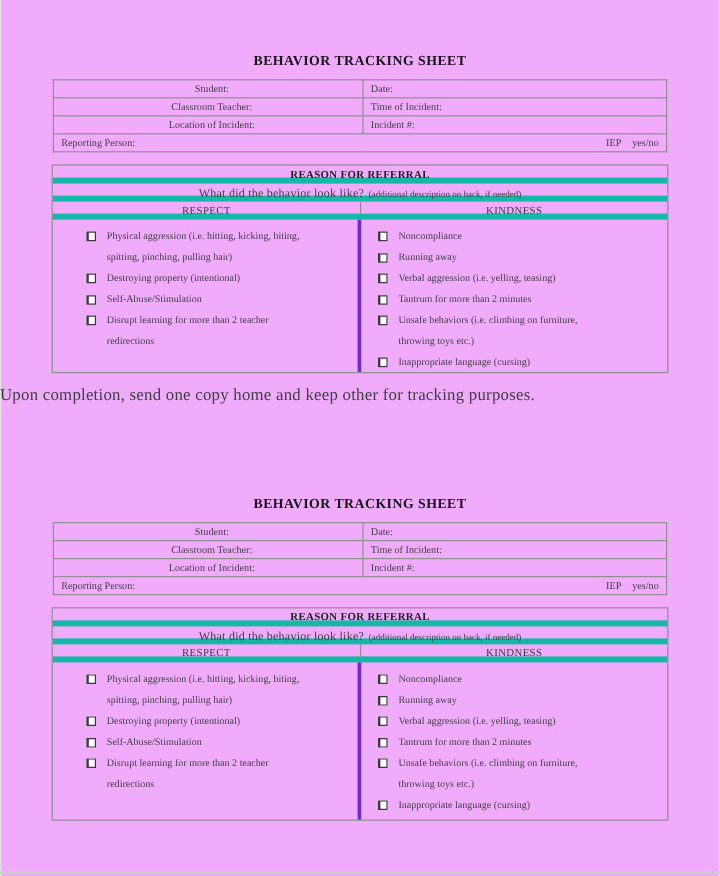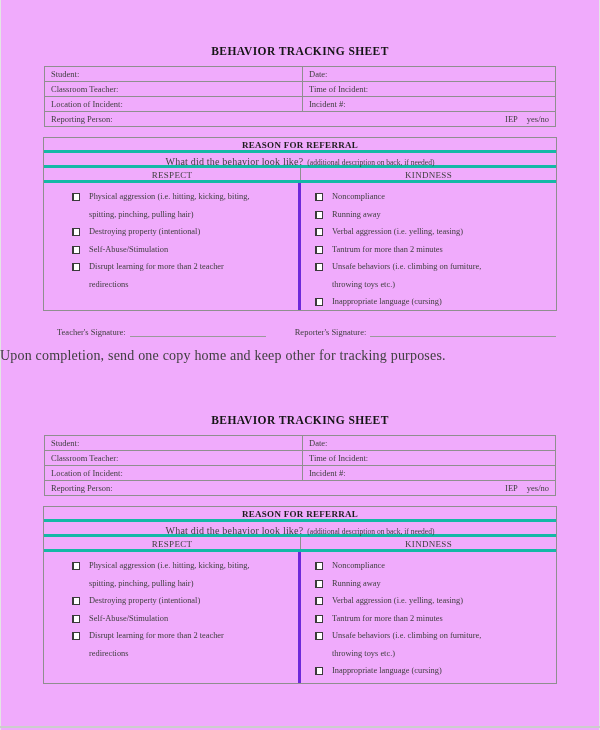--- a/index.html
+++ b/index.html
@@ -15,28 +15,28 @@
     margin:44px 0 0; text-align:center; font-size:11.5px; font-weight:700;
     color:#161616; letter-spacing:0.4px; line-height:14px;
   }
 
   
   .info { width:512px; margin:8px auto 0; border-collapse:collapse; font-size:8.5px; color:#3f3f3f; table-layout:fixed; }
   .info td {
     border:1px solid #8f8f8f; height:15px; box-sizing:border-box;
     padding:0 0 0 6px; line-height:13px; vertical-align:middle; overflow:hidden;
   }
-  .info td.l { width:258px; }
+  .info td.l { width:258px;text-align:center; }
   .info td.full { }
   .iep-wrap { float:right; padding-right:6px; }
   .iepv { margin-left:9px;margin-top:19px; }
 
   
   .reason { width:512px; margin:10px auto 0; border:1px solid #8f8f8f; box-sizing:content-box; }
-  .rrow { height:15px; line-height:14px; border-bottom:3px solid #14b8a6; box-sizing:border-box; text-align:center; }
+  .rrow { height:15px; line-height:14px; border-bottom:5px solid #14b8a6; box-sizing:border-box; text-align:center; }
   .r-head { font-weight:700; font-size:9px; color:#1d1d1d; letter-spacing:0.3px; }
   .q-main { font-size:10px; color:#3f3f3f; letter-spacing:0.2px; }
   .q-note { font-size:7.5px; color:#3f3f3f; }
   .r-ch { display:flex; font-size:9px; color:#3f3f3f; letter-spacing:0.3px; }
   .r-ch .c { flex:1; }
   .r-ch .c.cl { width:257px; flex:none; border-right:1px solid #8f8f8f; box-sizing:border-box; }
   .r-body { display:flex; height:127px; }
   .r-body.tall { height:131px; }
   .r-body ul { margin:0; padding:5px 2px 0 28px; list-style:none; }
   .r-body ul.col-l { width:257px; flex:none; border-right:3px solid #6d28d9; box-sizing:border-box; }
@@ -114,26 +114,20 @@
           <li class="item"><span class="cbx"></span><span class="itxt">Running away</span></li>
           <li class="item"><span class="cbx"></span><span class="itxt">Verbal aggression (i.e. yelling, teasing)</span></li>
           <li class="item"><span class="cbx"></span><span class="itxt">Tantrum for more than 2 minutes</span></li>
           <li class="item"><span class="cbx"></span><span class="itxt">Unsafe behaviors (i.e. climbing on furniture,
 throwing toys etc.)</span></li>
           <li class="item"><span class="cbx"></span><span class="itxt">Inappropriate language (cursing)</span></li>
         </ul>
       </div>
     </div>
 
-    <div class="sigrow">
-      <span class="sig-label-1">Teacher's Signature:</span>
-      <span class="sig-line-1"></span>
-      <span class="sig-label-2">Reporter's Signature:</span>
-      <span class="sig-line-2"></span>
-    </div>
 
     <div class="note">Upon completion, send one copy home and keep other for tracking purposes.</div>
   </section>
 
   <section class="form form--second">
     <h1 class="title">BEHAVIOR TRACKING SHEET</h1>
 
     <table class="info">
       <tbody>
           <tr>

